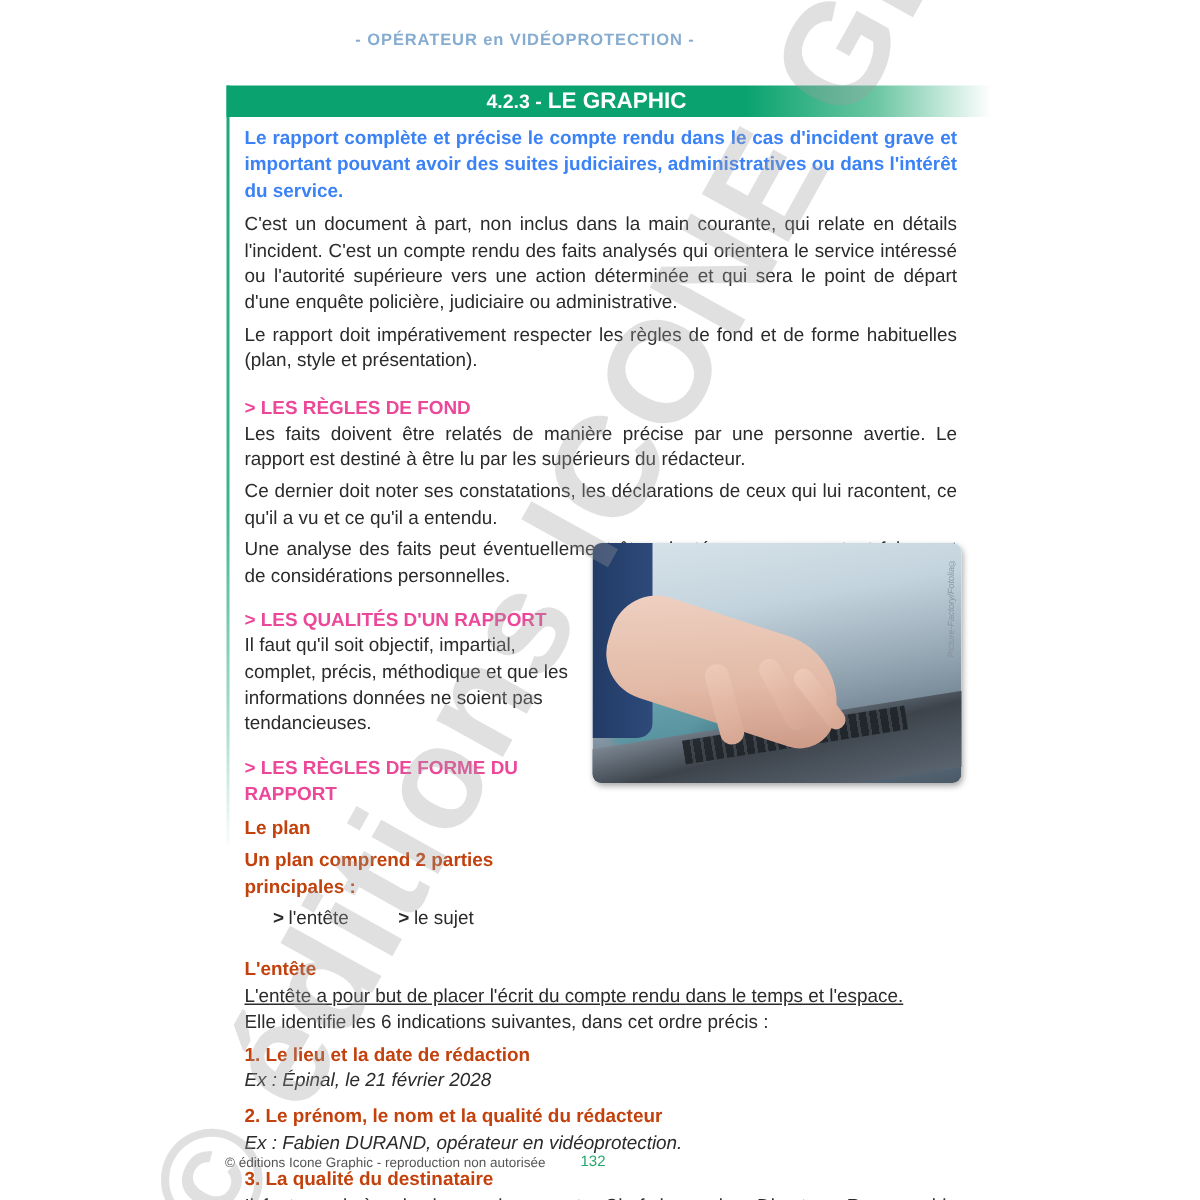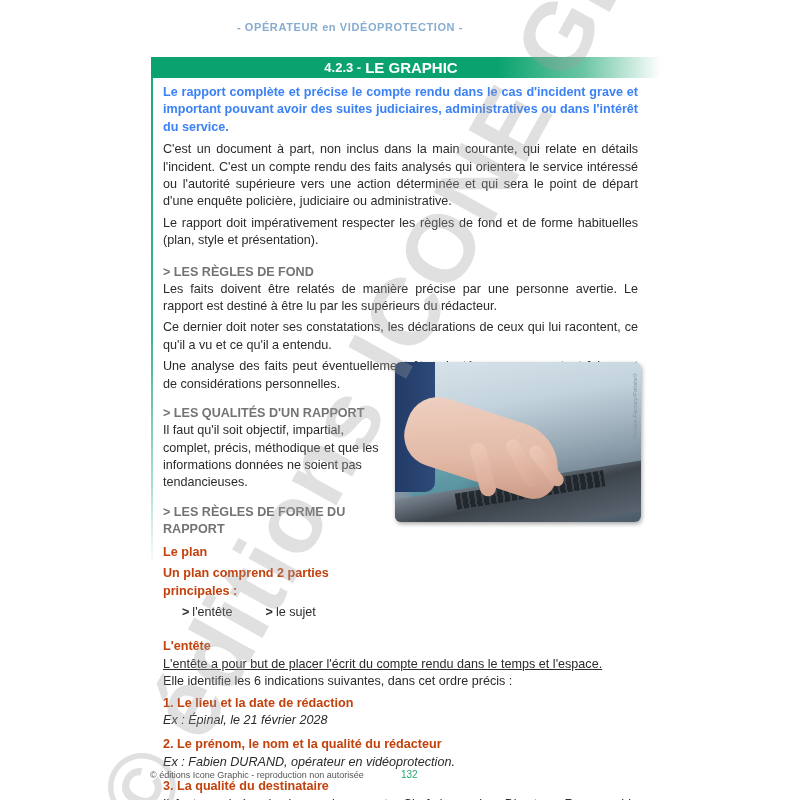--- a/index.html
+++ b/index.html
@@ -23,21 +23,21 @@
     .section-bar .num { font-size: 13px; font-weight: bold; color: #ffffff; font-family: "Liberation Sans", sans-serif; }
     .section-bar .title { font-size: 15px; font-weight: bold; color: #ffffff; margin-left: 4px; font-family: "Liberation Sans", sans-serif; }
 
     .content {
       position: absolute; left: 163px; top: 84px; width: 475px;
       font-family: "Liberation Sans", sans-serif; font-size: 12.6px; line-height: 17.4px; color: #2b2b2b;
     }
     .p { text-align: justify; margin-bottom: 4px; }
     .lead { font-weight: bold; color: #3b82f6; margin-bottom: 5px; }
     .heading {
-      color: #737373; font-weight: bold; font-size: 12.6px; margin-top: 14px; line-height: 17px;
+      color: #ec4899; font-weight: bold; font-size: 12.6px; margin-top: 14px; line-height: 17px;
     }
     .sub { font-weight: bold; color: #c2410c; }
     .ex { font-style: italic; }
 
     .two-col { position: relative; }
     .two-col .left { width: 220px; }
     .photo {
       position: absolute; left: 395px; top: 362px; width: 246px; height: 160px;
       border-radius: 6px; overflow: hidden;
       box-shadow: 1px 2px 4px rgba(0,0,0,0.35);
@@ -87,21 +87,21 @@
       line-height: 1;
     }
     .watermark-wrap { position: absolute; left: 0; top: 0; width: 800px; height: 800px; overflow: hidden; pointer-events: none; }
     .watermark { left: 125px; top: 770px; }
 
     .footer {
       position: absolute; top: 770px; left: 150px; font-size: 9px; color: #555;
       font-family: "Liberation Sans", sans-serif;
     }
     .page-number {
-      position: absolute; top: 769px; left: 401px; font-size: 10px; color: #24a86f;
+      position: absolute; top: 769px; left: 387px; font-size: 10px; color: #24a86f;
       font-family: "Liberation Sans", sans-serif;
     }
   </style>
 </head>
 <body>
 
 <div class="running-header">- OPÉRATEUR en VIDÉOPROTECTION -</div>
 
 <div class="left-rule"></div>
 

